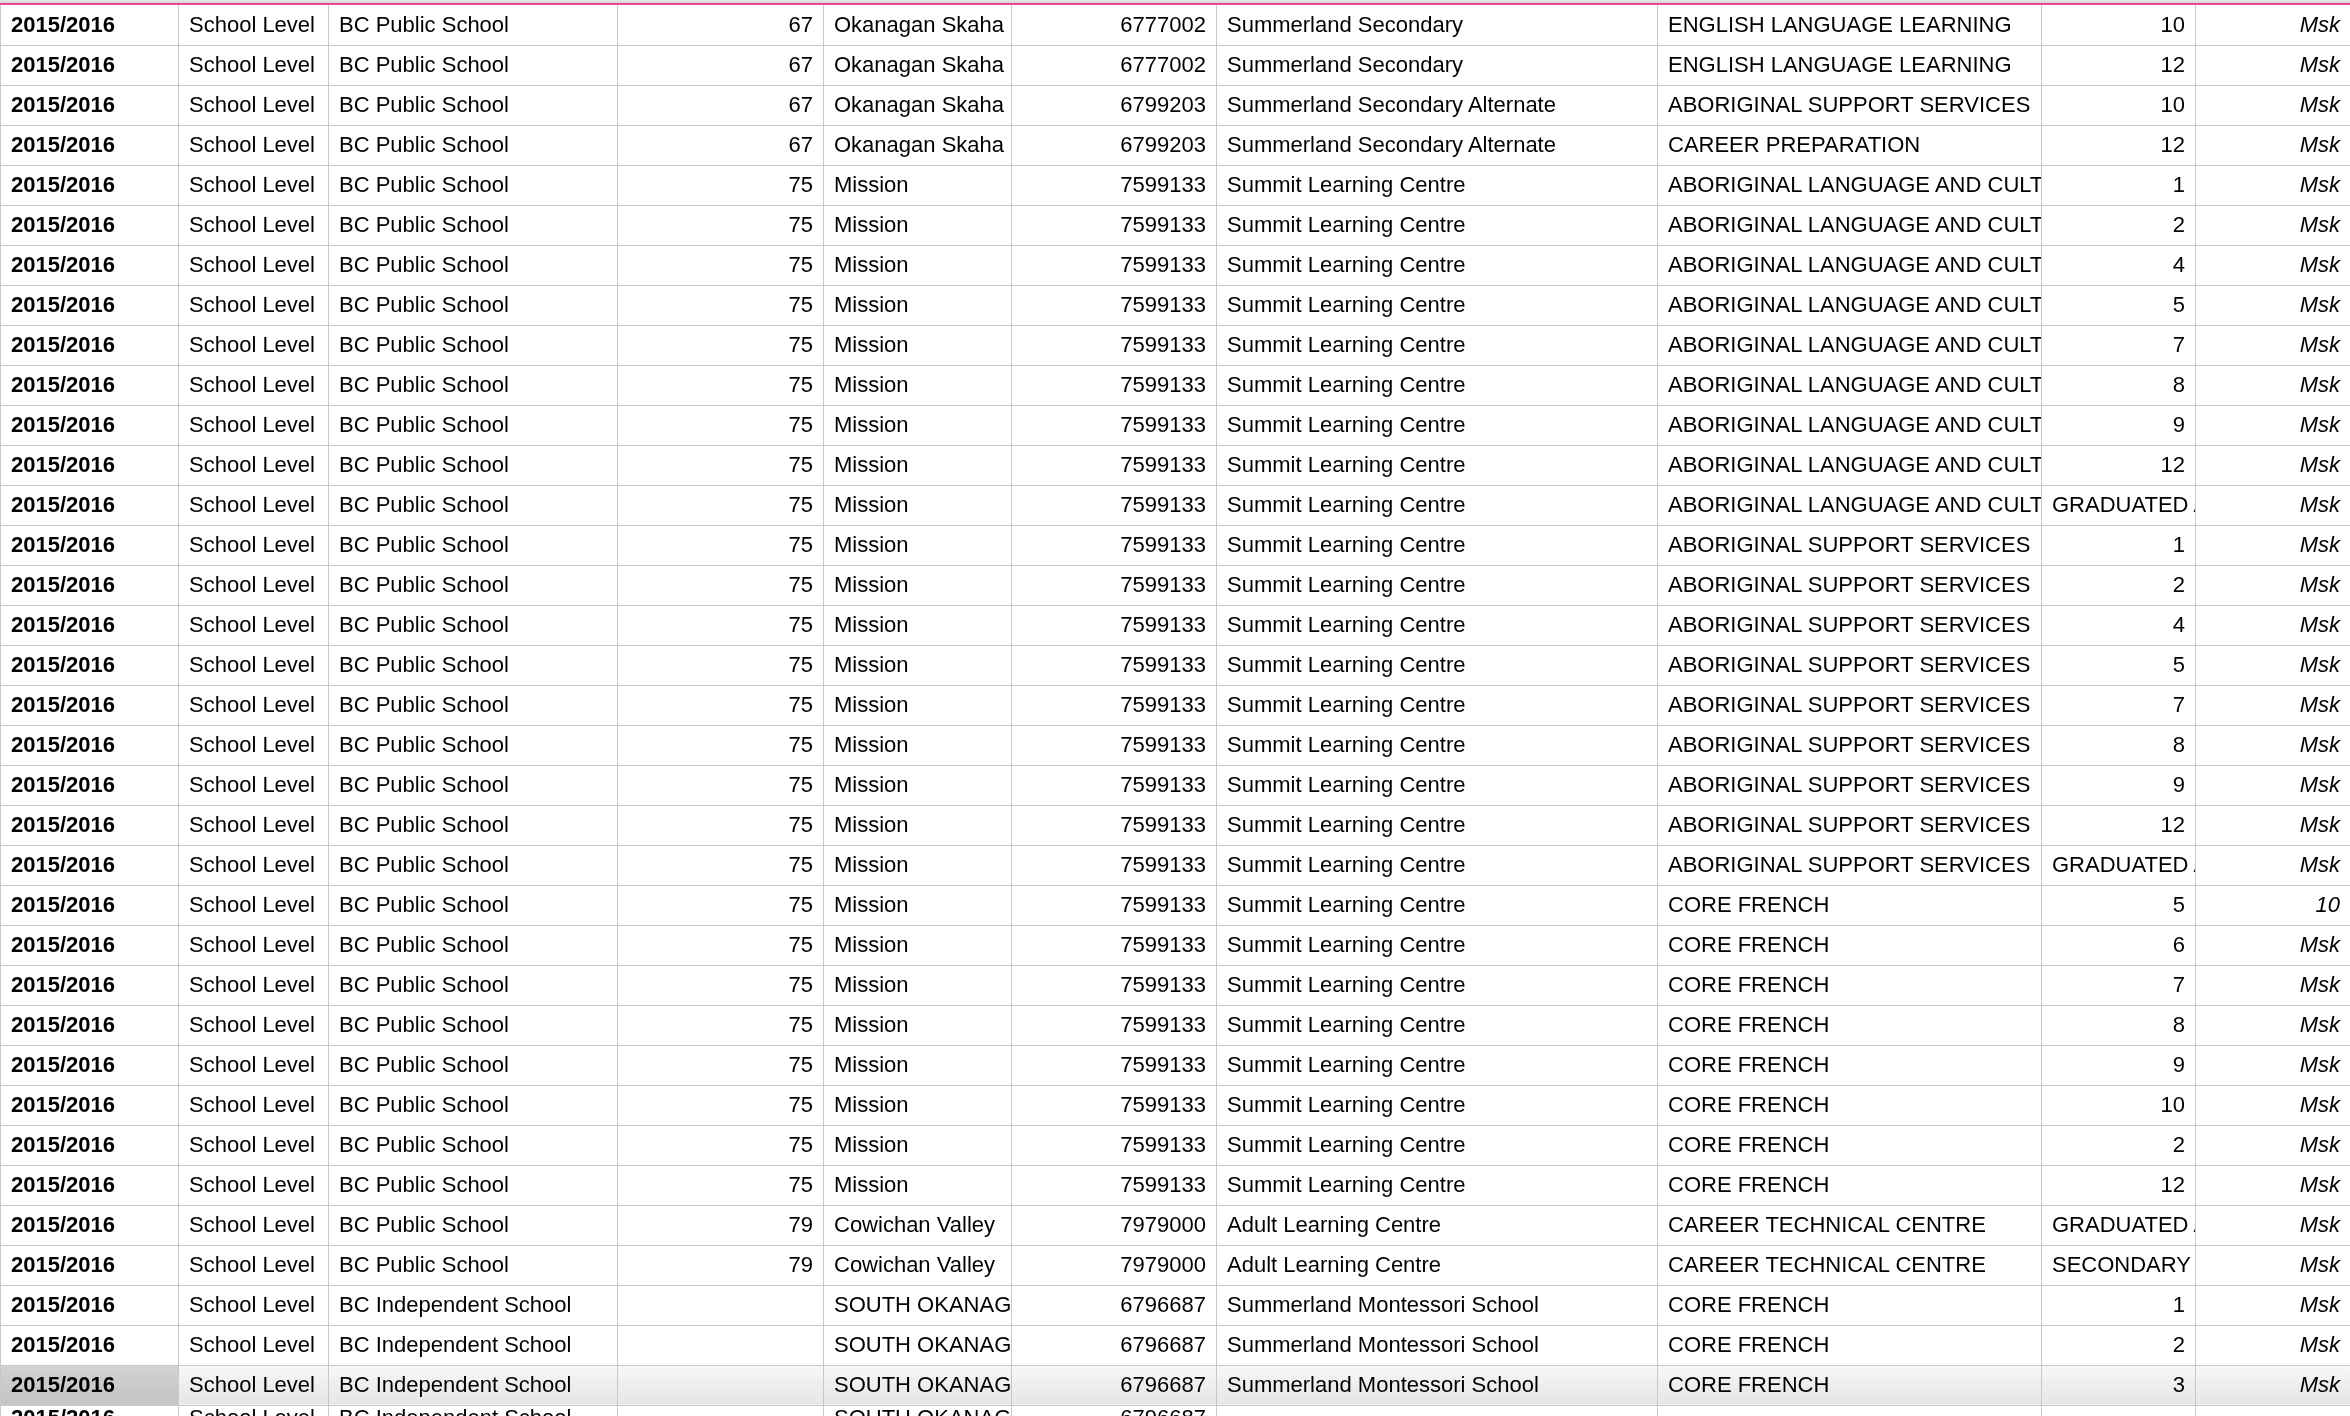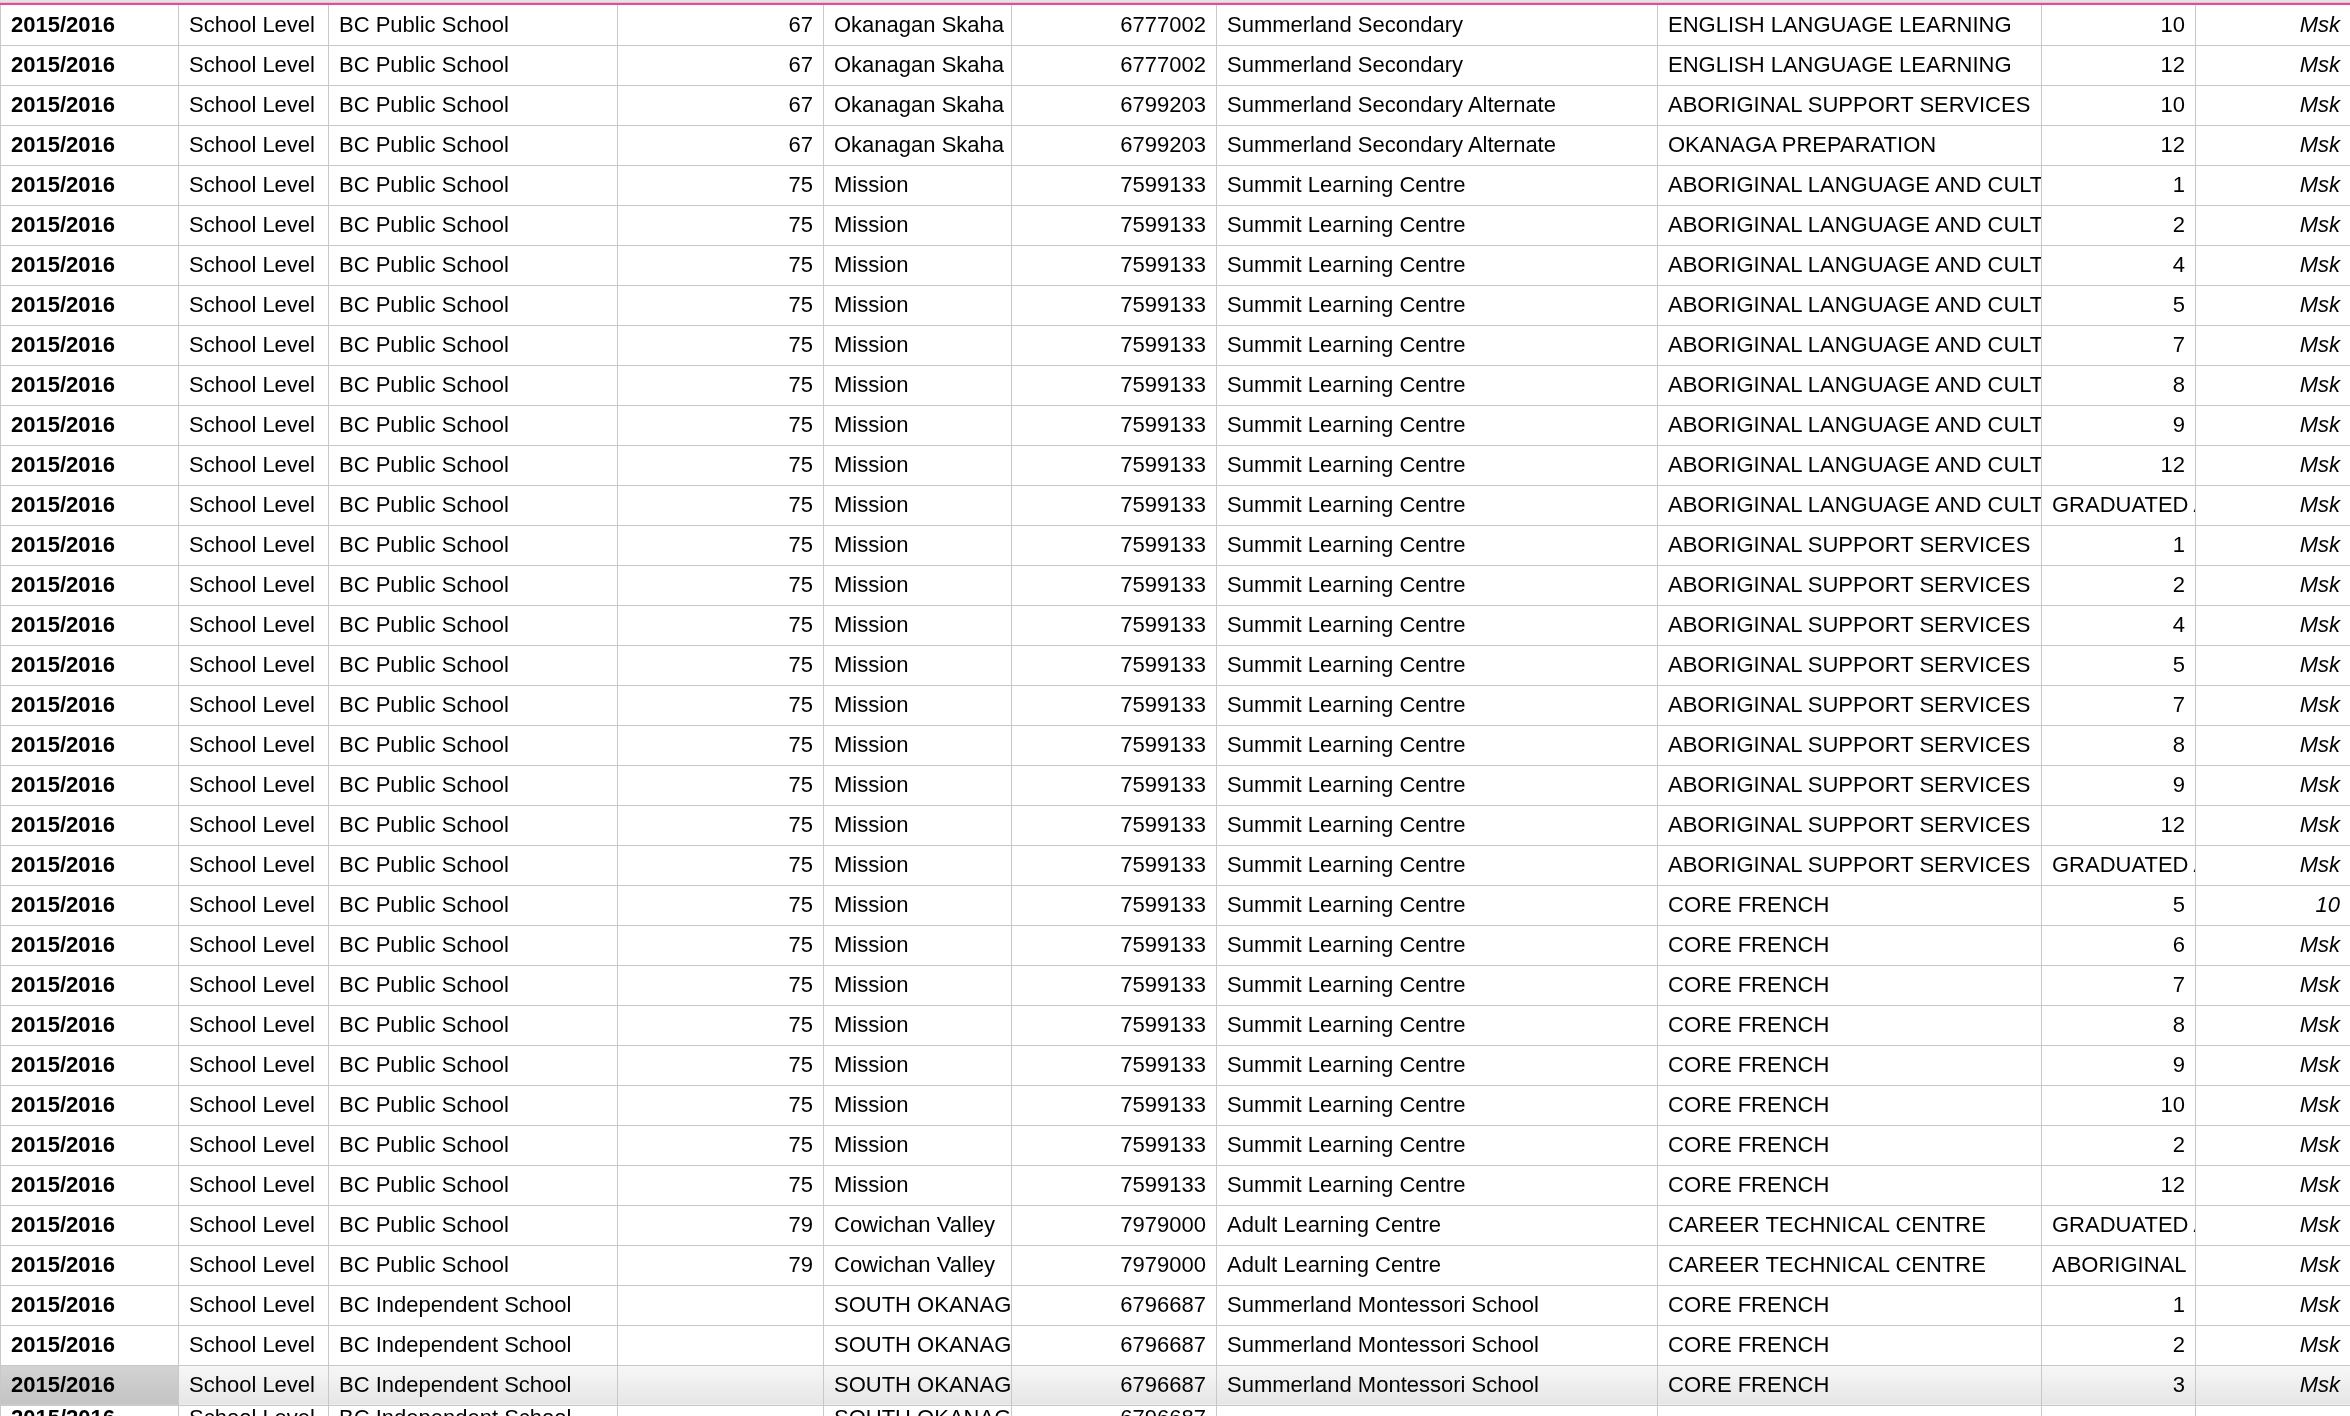--- a/index.html
+++ b/index.html
@@ -153,21 +153,21 @@
           <td class="num last" title="Msk">Msk</td>
         </tr>
         <tr>
           <td class="year" title="2015/2016">2015/2016</td>
           <td class="txt" title="School Level">School Level</td>
           <td class="txt" title="BC Public School">BC Public School</td>
           <td class="num" title="67">67</td>
           <td class="txt" title="Okanagan Skaha">Okanagan Skaha</td>
           <td class="num" title="6799203">6799203</td>
           <td class="txt" title="Summerland Secondary Alternate">Summerland Secondary Alternate</td>
-          <td class="txt" title="CAREER PREPARATION">OKANAGA PREPARATION</td>
+          <td class="txt" title="CAREER PREPARATION">CAREER PREPARATION</td>
           <td class="num" title="12">12</td>
           <td class="num last" title="Msk">Msk</td>
         </tr>
         <tr>
           <td class="year" title="2015/2016">2015/2016</td>
           <td class="txt" title="School Level">School Level</td>
           <td class="txt" title="BC Public School">BC Public School</td>
           <td class="num" title="75">75</td>
           <td class="txt" title="Mission">Mission</td>
           <td class="num" title="7599133">7599133</td>
@@ -490,21 +490,21 @@
         </tr>
         <tr>
           <td class="year" title="2015/2016">2015/2016</td>
           <td class="txt" title="School Level">School Level</td>
           <td class="txt" title="BC Public School">BC Public School</td>
           <td class="num" title="79">79</td>
           <td class="txt" title="Cowichan Valley">Cowichan Valley</td>
           <td class="num" title="7979000">7979000</td>
           <td class="txt" title="Adult Learning Centre">Adult Learning Centre</td>
           <td class="txt" title="CAREER TECHNICAL CENTRE">CAREER TECHNICAL CENTRE</td>
-          <td class="num" title="SECONDARY">ABORIGINAL</td>
+          <td class="num" title="SECONDARY">SECONDARY</td>
           <td class="num last" title="Msk">Msk</td>
         </tr>
         <tr>
           <td class="year" title="2015/2016">2015/2016</td>
           <td class="txt" title="School Level">School Level</td>
           <td class="txt" title="BC Independent School">BC Independent School</td>
           <td class="num" title=""></td>
           <td class="clip" title="SOUTH OKANAGA">SOUTH OKANAGA</td>
           <td class="num" title="6796687">6796687</td>
           <td class="txt" title="Summerland Montessori School">Summerland Montessori School</td>

